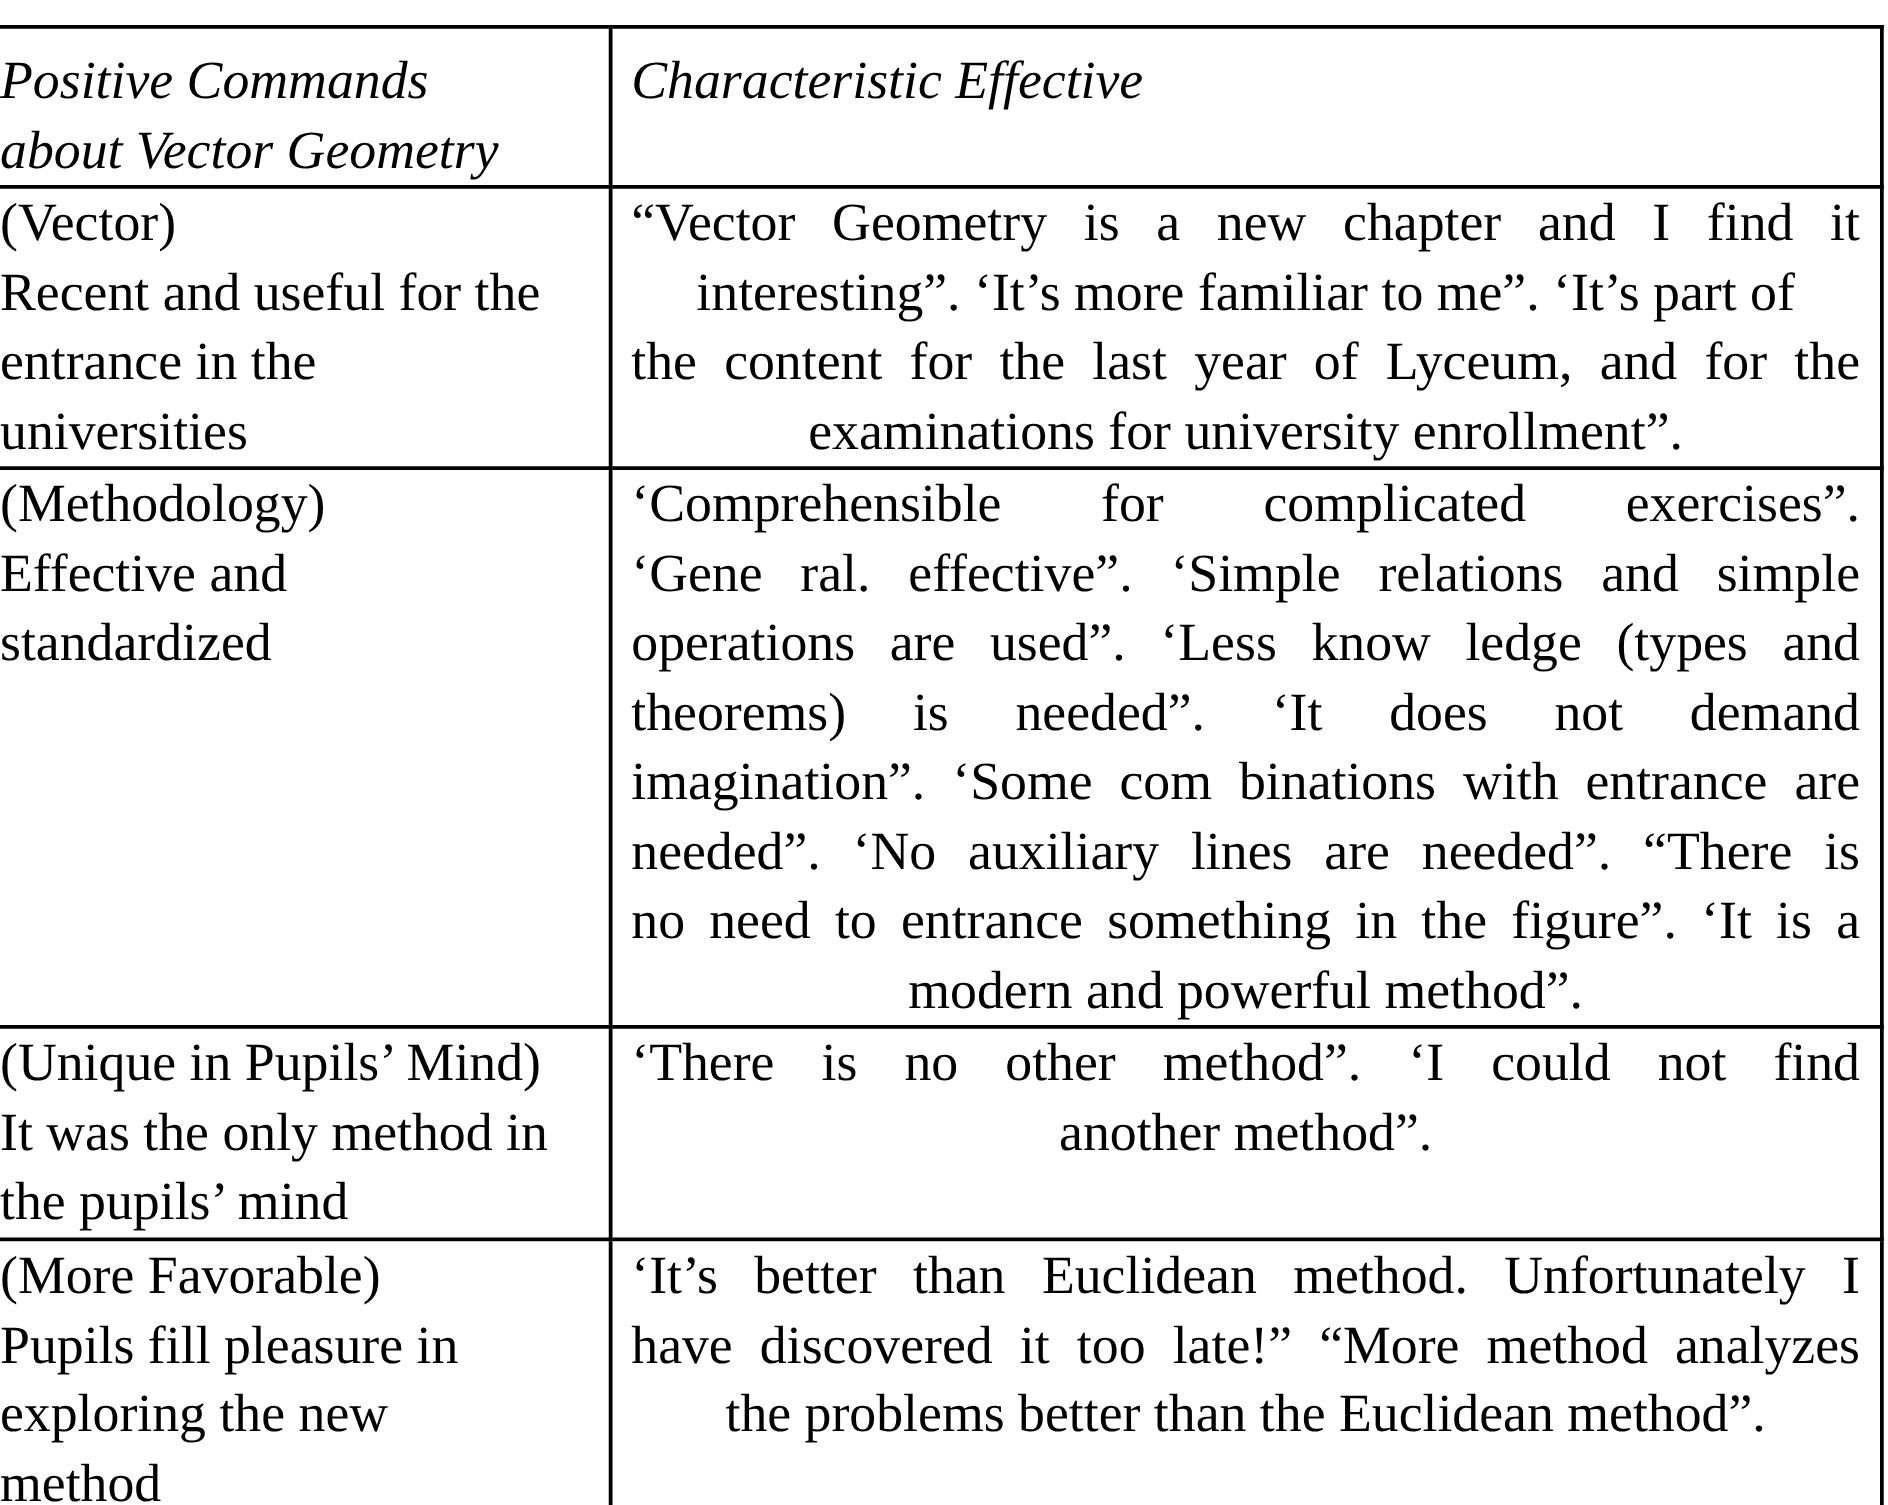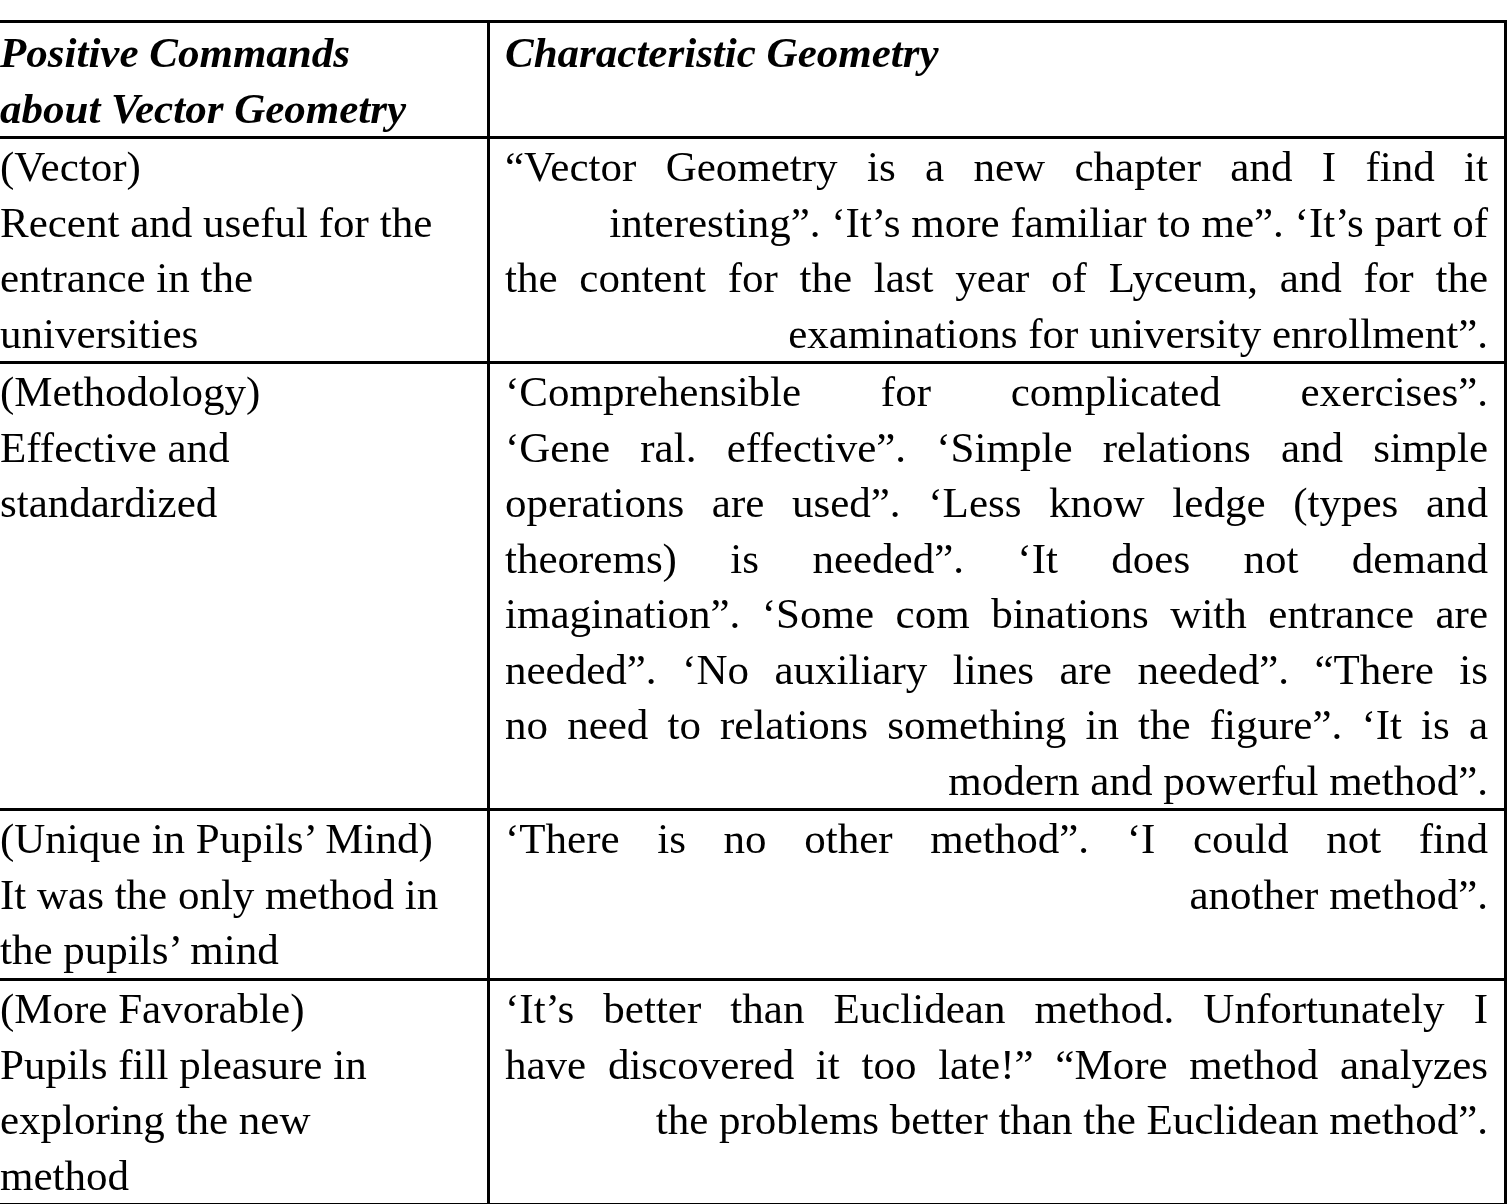--- a/index.html
+++ b/index.html
@@ -38,35 +38,35 @@
       font-style: italic;
       height: 108px;
     }
     .cell-left {
       padding: 0 0 0 9px !important;
     }
     .cell-right {
       padding: 0 16px 0 15px !important;
       text-align: justify !important;
     }
-    .hdr .cell-inner { padding-top: 2px; font-weight: bold; }
+    .hdr .cell-inner { padding-top: 14px; }
     .block { display: block; }
     .r1 td { height: 222px; }
     .r2 td { height: 442px; }
     .r3 td { height: 167px; }
     .r4 td { height: 221px; }
     .justify-line {
       display: block;
       text-align: justify;
       text-align-last: justify;
       white-space: nowrap;
     }
     .last-line {
       display: block;
-      text-align: right;
+      text-align: center;
       white-space: nowrap;
     }
   </style>
 </head>
 <body>
 
 <table class="table">
   <colgroup>
     <col class="col-left">
     <col class="col-right">
@@ -74,21 +74,21 @@
   <thead>
     <tr class="hdr">
       <th class="cell-left">
         <div class="cell-inner">
           <span class="block">Positive Commands</span>
           <span class="block">about Vector Geometry</span>
         </div>
       </th>
       <th class="cell-right">
         <div class="cell-inner">
-          <span class="block">Characteristic Geometry</span>
+          <span class="block">Characteristic Effective</span>
         </div>
       </th>
     </tr>
   </thead>
   <tbody>
     <tr class="r1">
       <td class="cell-left">
         <span class="block">(Vector)</span>
         <span class="block">Recent and useful for the</span>
         <span class="block">entrance in the</span>
@@ -107,21 +107,21 @@
         <span class="block">Effective and</span>
         <span class="block">standardized</span>
       </td>
       <td class="cell-right">
         <span class="justify-line">‘Comprehensible for complicated exercises”.</span>
         <span class="justify-line">‘Gene ral. effective”. ‘Simple relations and simple</span>
         <span class="justify-line">operations are used”. ‘Less know ledge (types and</span>
         <span class="justify-line">theorems) is needed”. ‘It does not demand</span>
         <span class="justify-line">imagination”. ‘Some com binations with entrance are</span>
         <span class="justify-line">needed”. ‘No auxiliary lines are needed”. “There is</span>
-        <span class="justify-line">no need to relations something in the figure”. ‘It is a</span>
+        <span class="justify-line">no need to entrance something in the figure”. ‘It is a</span>
         <span class="last-line">modern and powerful method”.</span>
       </td>
     </tr>
     <tr class="r3">
       <td class="cell-left">
         <span class="block">(Unique in Pupils’ Mind)</span>
         <span class="block">It was the only method in</span>
         <span class="block">the pupils’ mind</span>
       </td>
       <td class="cell-right">

